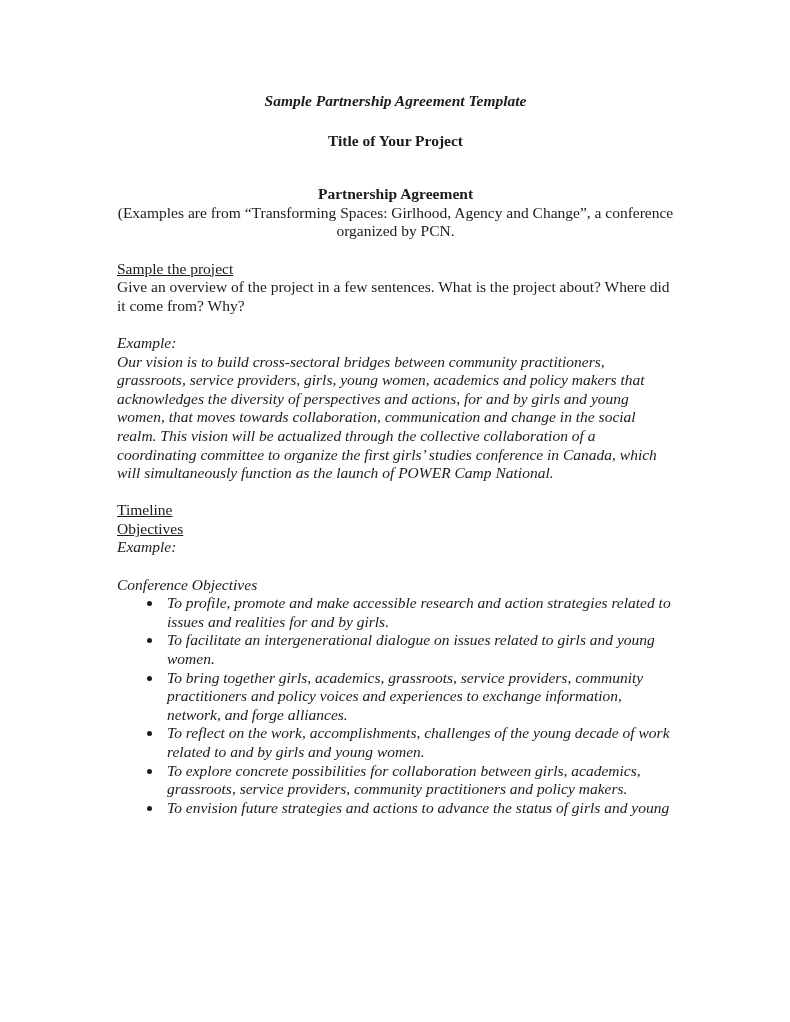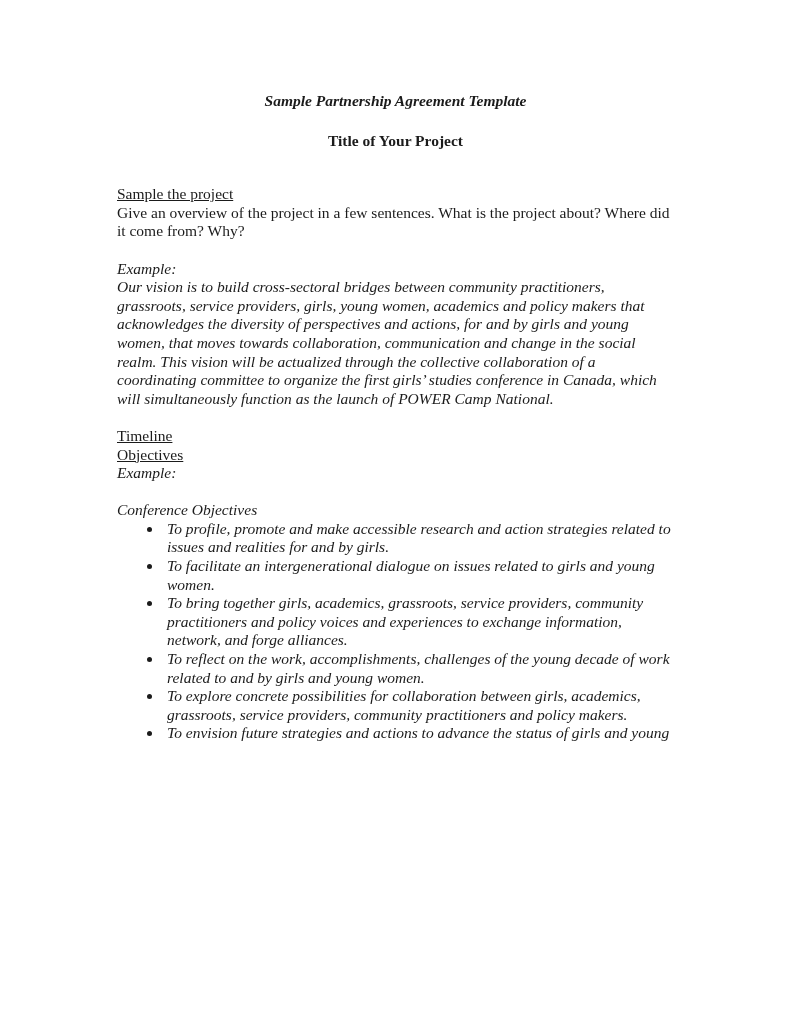--- a/index.html
+++ b/index.html
@@ -40,21 +40,23 @@
 </style>
 </head>
 <body>
 
 <div class="page">
 
   <p class="center bold italic doc-title">Sample Partnership Agreement Template</p>
 
   <p class="center bold project-title">Title of Your Project</p>
 
+  <p class="center bold">Partnership Agreement</p>
 
+  <p class="center mb1">(Examples are from “Transforming Spaces: Girlhood, Agency and Change”, a conference organized by PCN.</p>
 
   <p class="underline">Sample the project</p>
 
   <p class="mb1">Give an overview of the project in a few sentences. What is the project about? Where did it come from? Why?</p>
 
   <p class="italic">Example:</p>
 
   <p class="italic mb1">Our vision is to build cross-sectoral bridges between community practitioners, grassroots, service providers, girls, young women, academics and policy makers that acknowledges the diversity of perspectives and actions, for and by girls and young women, that moves towards collaboration, communication and change in the social realm.  This vision will be actualized through the collective collaboration of a coordinating committee to organize the first girls’ studies conference in Canada, which will simultaneously function as the launch of POWER Camp National.</p>
 
   <p class="underline">Timeline</p>

